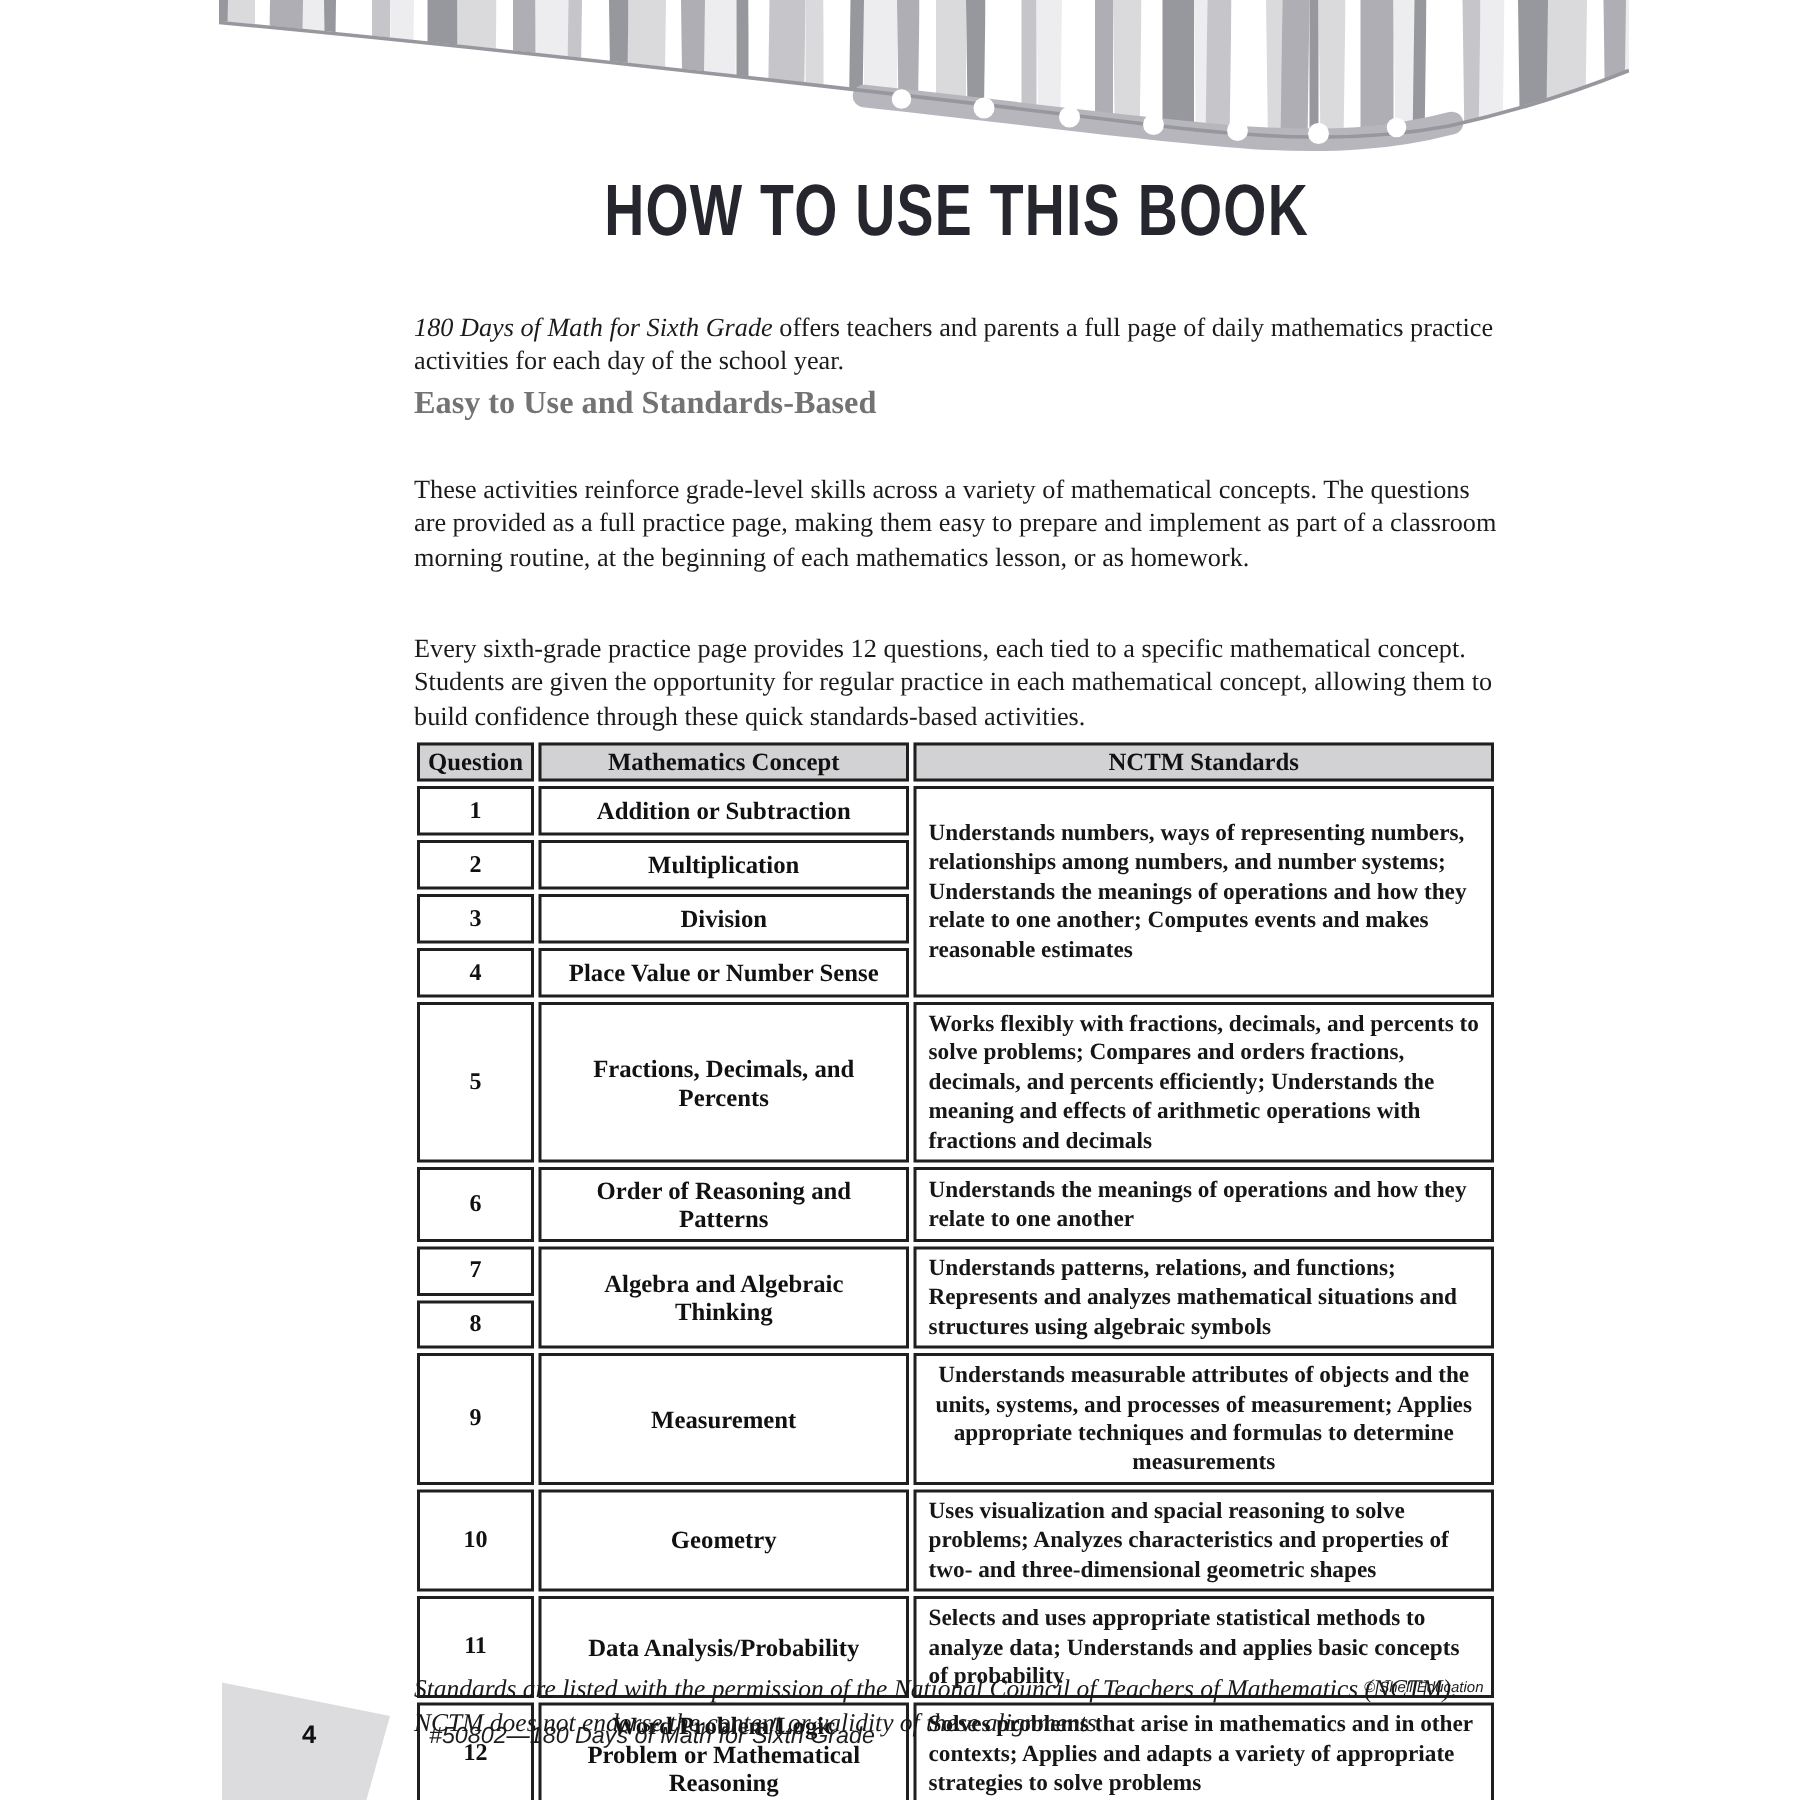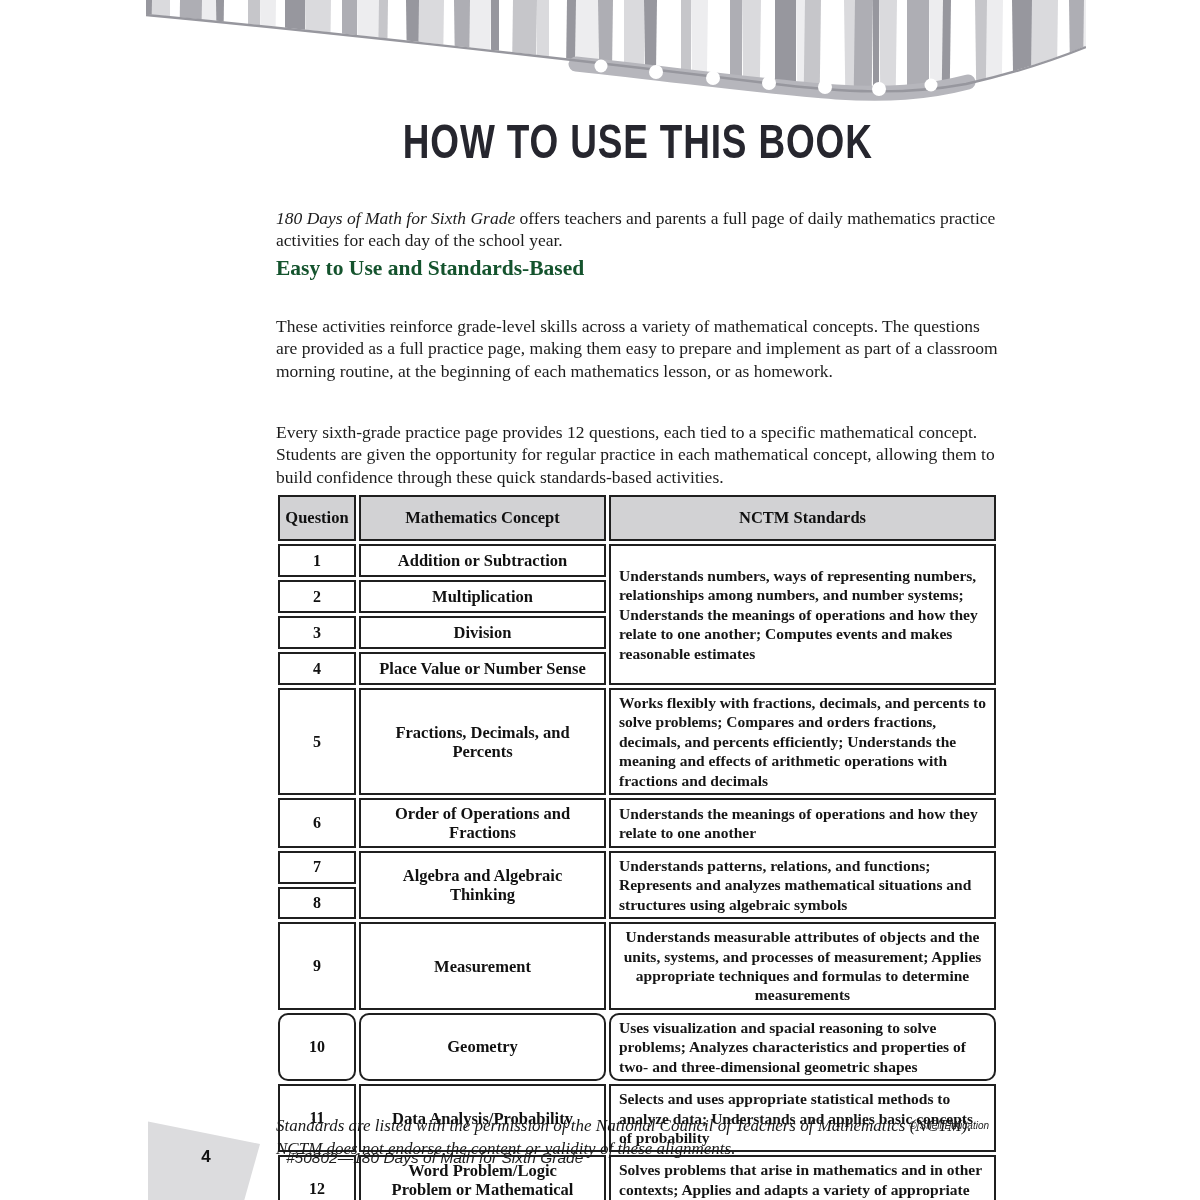--- a/index.html
+++ b/index.html
@@ -12,47 +12,47 @@
   
   .title-wrap{position:absolute;left:260px;top:116px;width:723px;text-align:center;}
   .title{
     display:inline-block;font-family:"Liberation Sans", sans-serif;font-weight:bold;
     font-size:44px;letter-spacing:1px;color:#26262e;
     transform:scale(0.84,1.1);transform-origin:center;white-space:nowrap;
   }
   
   .textblock{position:absolute;left:260px;width:726px;font-size:17.5px;line-height:22.5px;color:#1b1b1b;}
   .intro{top:189px;}
-  .section-heading{position:absolute;left:260px;top:256px;font-size:21.5px;font-weight:bold;color:#14532d;}
+  .section-heading{position:absolute;left:260px;top:256px;font-size:21.5px;font-weight:bold;color:#737373;}
   .p1{top:297px;}
   .p2{top:403px;}
   .footnote{top:1097px;font-style:italic;font-size:17px;line-height:23px;color:#191919;}
   
   #concepts-table{
     position:absolute;left:259px;top:492px;width:724px;
     border-collapse:separate;border-spacing:3px;table-layout:fixed;
     background:#ffffff;
   }
   #concepts-table td, #concepts-table th{
     border:2px solid #1f1f1f;background:#ffffff;vertical-align:middle;
     font-family:"Liberation Serif", serif;
   }
   #concepts-table th{
     background:#d2d2d4;font-size:16.5px;font-weight:bold;color:#111;
-    padding:11px 2px;height:20px;text-align:center;
+    padding:1px 2px;height:20px;text-align:center;
   }
   td.qcell{ text-align:center;font-weight:bold;font-size:16px;color:#111;}
   td.ccell{ text-align:center;font-weight:bold;font-size:16.5px;color:#111;padding:2px 18px;line-height:19px;}
   td.scell{ font-size:15.5px;line-height:19.4px;padding:3px 8px;color:#161616;text-align:left;font-weight:bold;}
   tr.r-short td{height:25px;}
   tr.r5 td{height:71px;}
   tr.r6 td{height:40px;}
   tr.r78 td{height:26px;}
   tr.r9 td{height:56px;text-align:center;}
-  tr.r10 td{height:51px;border-radius:10px;}
+  tr.r10 td{height:51px;}
   tr.r11 td{height:51px;}
   tr.r12 td{height:58px;}
   
   .page-corner{
     position:absolute;left:132px;top:1120px;width:112px;height:80px;background:#dcdcde;
     clip-path:polygon(0% 2%, 100% 30%, 86% 100%, 0% 100%);
   }
   .page-number{
     position:absolute;left:150px;top:1147px;width:80px;text-align:center;
     font-family:"Liberation Sans", sans-serif;font-weight:bold;font-size:17px;color:#101010;
@@ -194,21 +194,21 @@
       <td class="qcell">4</td>
       <td class="ccell">Place Value or Number Sense</td>
     </tr>
     <tr class="r5">
       <td class="qcell">5</td>
       <td class="ccell">Fractions, Decimals, and Percents</td>
       <td class="scell">Works flexibly with fractions, decimals, and percents to solve problems; Compares and orders fractions, decimals, and percents efficiently; Understands the meaning and effects of arithmetic operations with fractions and decimals</td>
     </tr>
     <tr class="r6">
       <td class="qcell">6</td>
-      <td class="ccell">Order of Operations and Fractions</td>
+      <td class="ccell">Order of Reasoning and Patterns</td>
       <td class="scell">Understands the meanings of operations and how they relate to one another</td>
     </tr>
     <tr class="r78">
       <td class="qcell">7</td>
       <td class="ccell" rowspan="2">Algebra and Algebraic Thinking</td>
       <td class="scell" rowspan="2">Understands patterns, relations, and functions; Represents and analyzes mathematical situations and structures using algebraic symbols</td>
     </tr>
     <tr class="r78">
       <td class="qcell">8</td>
     </tr>

